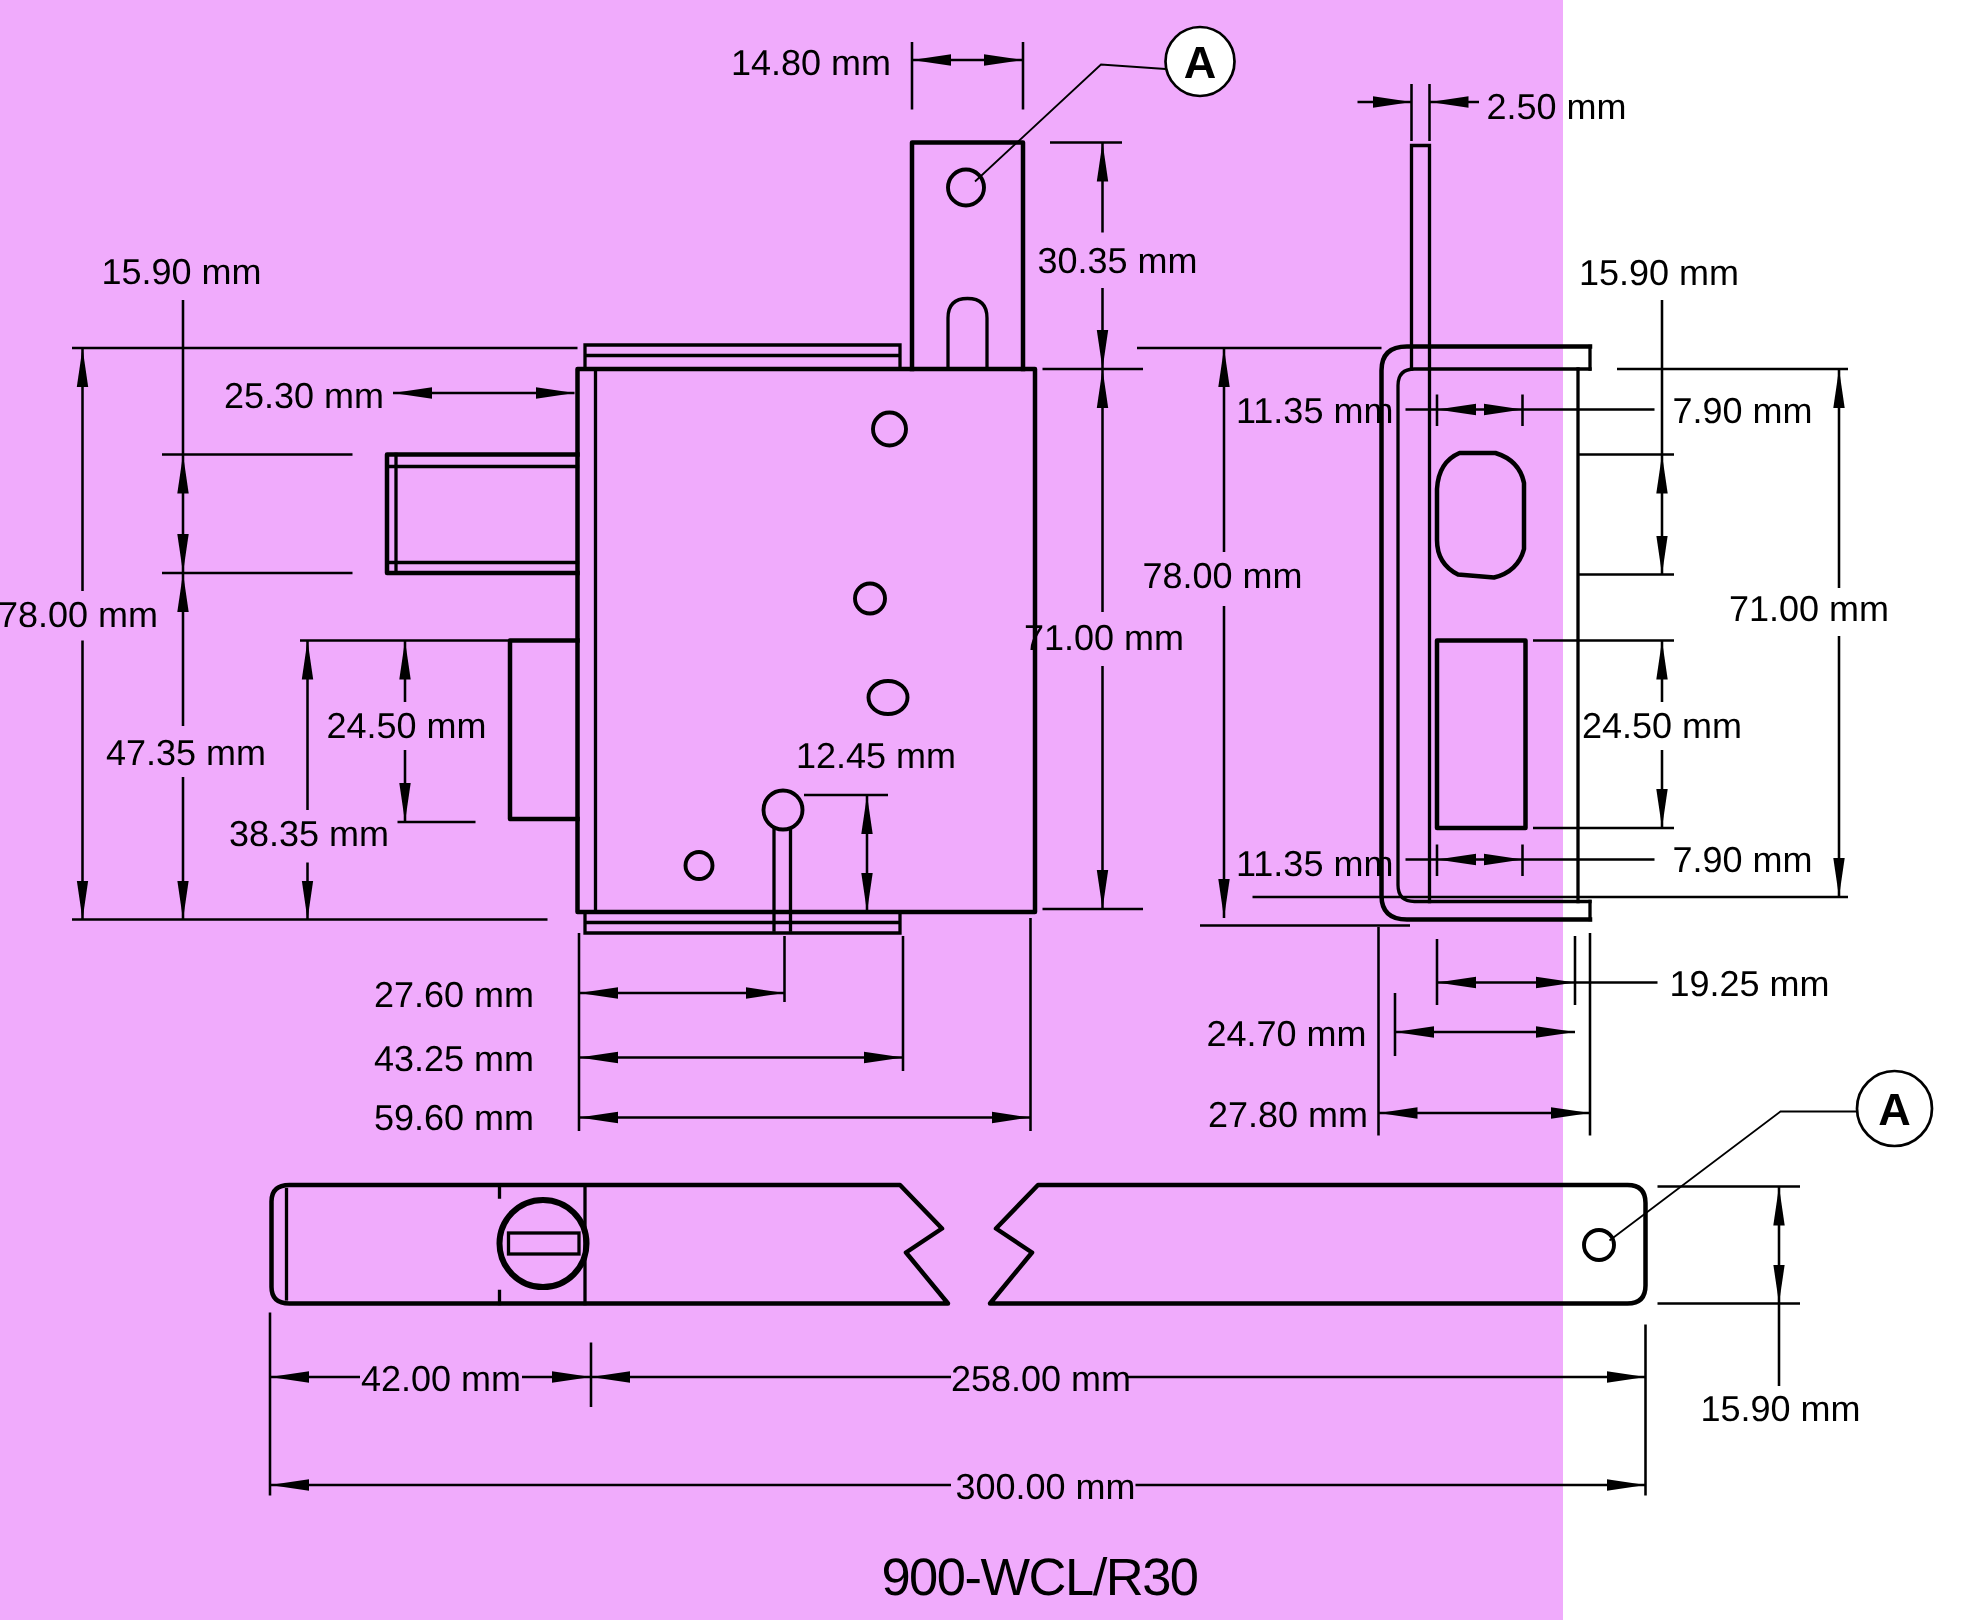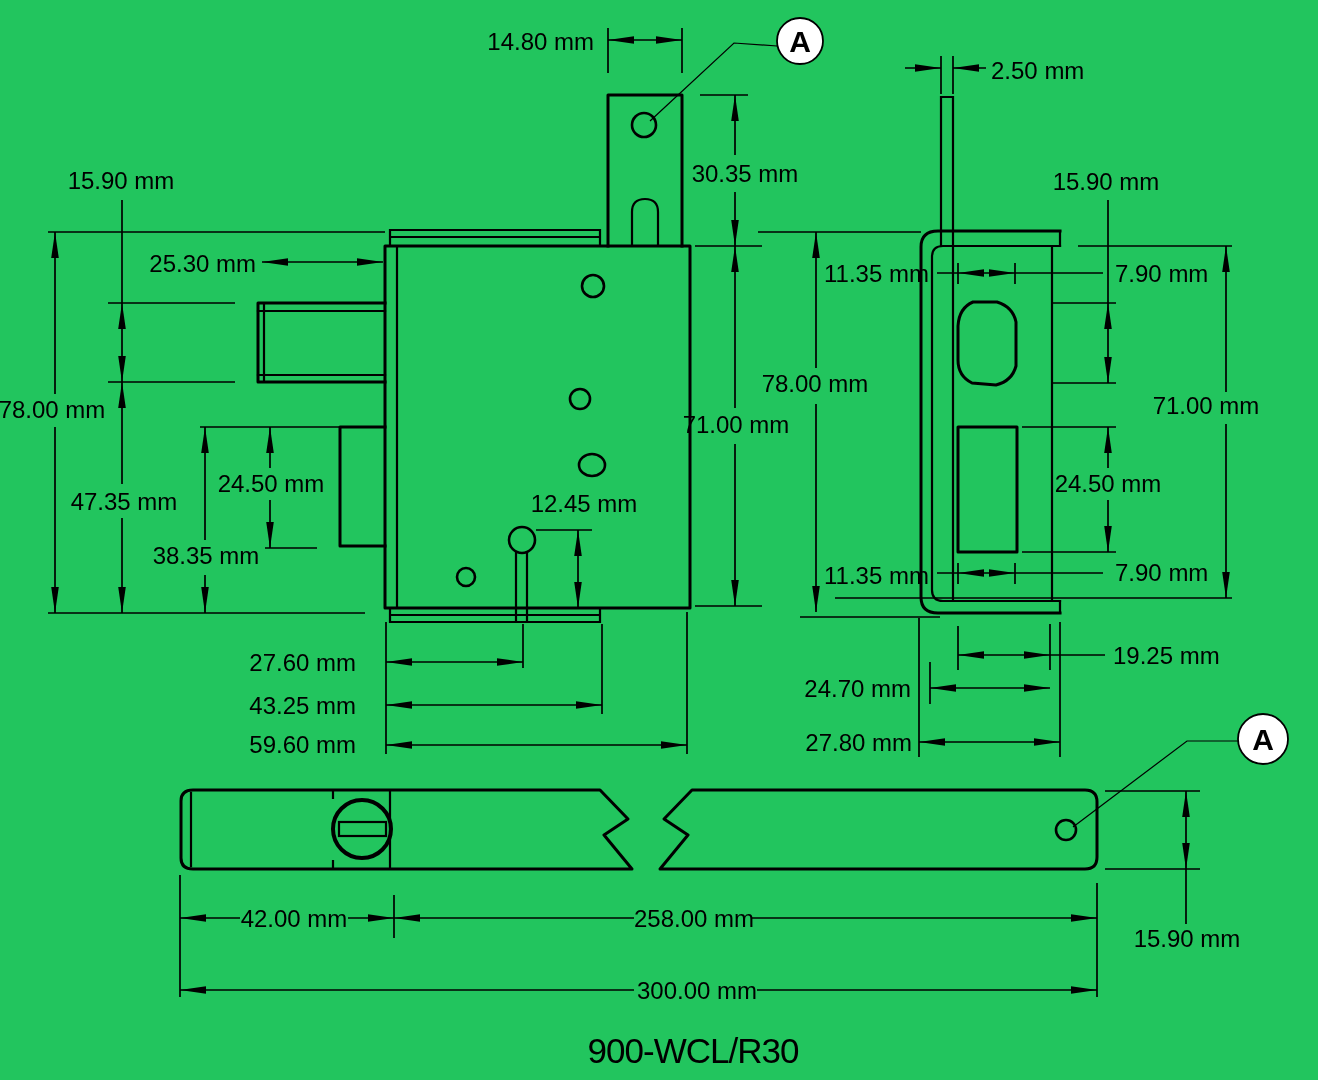--- a/index.html
+++ b/index.html
@@ -1,16 +1,16 @@
 <!DOCTYPE html>
 <html><head>
 <meta charset="utf-8">
 <style>
   html,body{margin:0;padding:0;background:#ffffff;}
-  .stage{position:relative;width:1318px;height:1080px;background:#22c55e;font-family:"Liberation Sans",sans-serif;}
+  .stage{position:relative;width:1042px;height:1080px;background:#f0abfc;font-family:"Liberation Sans",sans-serif;}
   svg{display:block;}
   .ol{fill:none;stroke:#000;stroke-width:3;stroke-linejoin:round;stroke-linecap:square;}
   .ol2{fill:none;stroke:#000;stroke-width:2.2;stroke-linecap:square;}
   .hole{fill:none;stroke:#000;stroke-width:2.6;}
   .dim{fill:none;stroke:#000;stroke-width:1.7;stroke-linecap:butt;}
   .leader{fill:none;stroke:#000;stroke-width:1.2;}
   .lbl{font-family:"Liberation Sans",sans-serif;font-size:24px;fill:#000;}
   .mid{text-anchor:middle;} .end{text-anchor:end;} .start{text-anchor:start;}
   .balloon-txt{font-family:"Liberation Sans",sans-serif;font-size:30px;font-weight:bold;fill:#000;text-anchor:middle;}
   .title-txt{font-family:"Liberation Sans",sans-serif;font-size:35px;fill:#000;text-anchor:middle;letter-spacing:-1px;}

